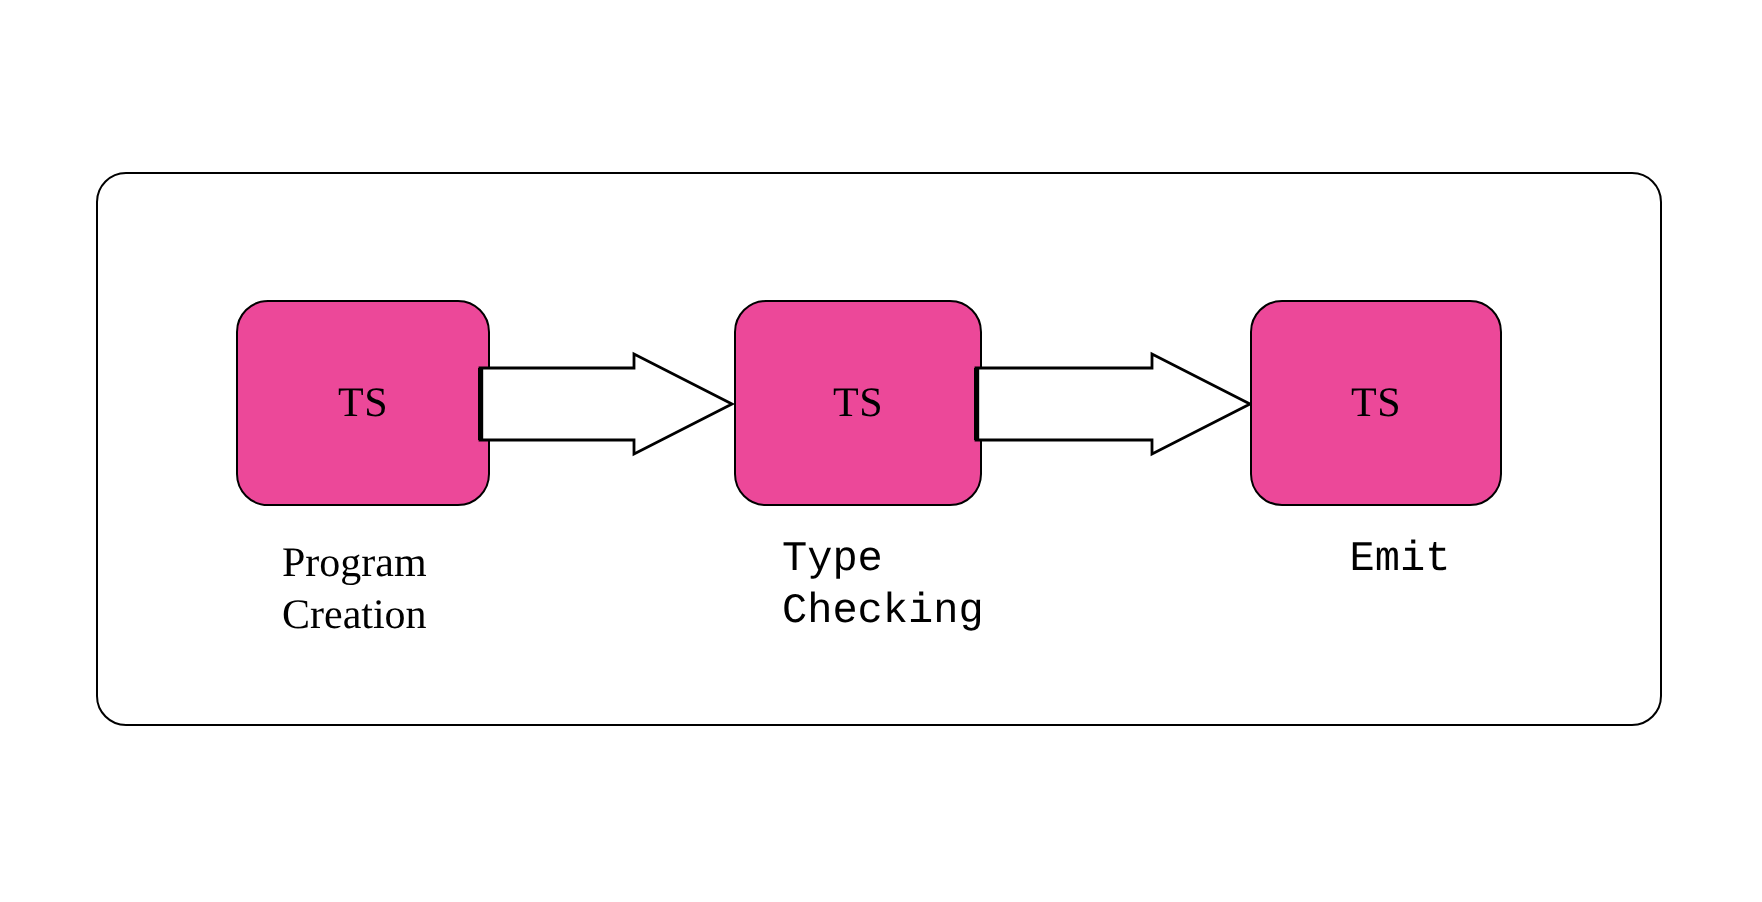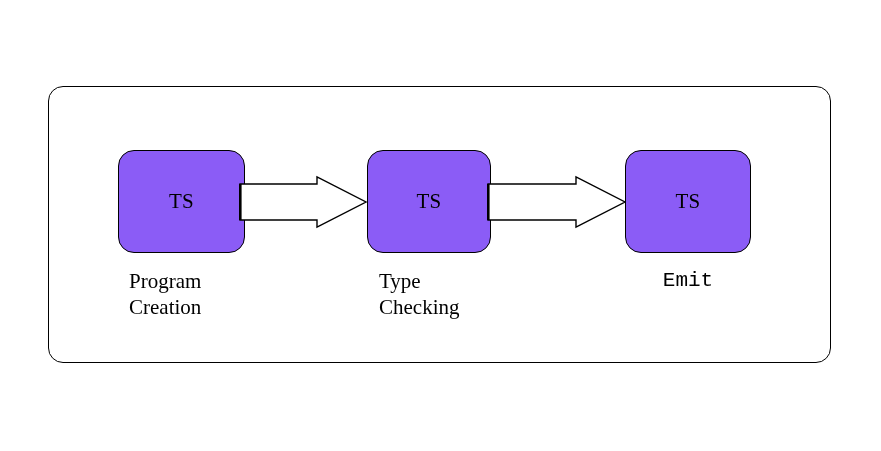--- a/index.html
+++ b/index.html
@@ -29,21 +29,21 @@
     border-radius: 15px;
     background: transparent;
   }
 
   
   .node-box {
     position: absolute;
     box-sizing: border-box;
     border: 1.4px solid #000000;
     border-radius: 16px;
-    background: #8b5cf6;
+    background: #ec4899;
     display: flex;
     align-items: center;
     justify-content: center;
   }
   .node-title {
     font-size: 21px;
     line-height: 1;
     color: #000000;
     letter-spacing: 0.3px;
     user-select: none;
@@ -54,23 +54,24 @@
   .node-3 { left: 625px; top: 150px; width: 126px; height: 103px; }
 
   
   .node-caption {
     position: absolute;
     font-size: 21px;
     line-height: 26px;
     color: #000000;
     white-space: pre-line;
     user-select: none;
+    margin-left: 12px;
   }
   .caption-1 { left: 129px; top: 268px; text-align: left; }
-  .caption-2 { left: 379px; top: 268px; text-align: left; }
+  .caption-2 { left: 379px; top: 268px; text-align: left; font-family: Liberation Mono, monospace; }
   .caption-3 { left: 625px; top: 268px; width: 126px; text-align: center; font-family: Liberation Mono, monospace; }
 
   
   .arrow-svg {
     position: absolute;
     overflow: visible;
   }
   .arrow-1 { left: 239px; top: 176px; }
   .arrow-2 { left: 487px; top: 176px; }
   .arrow-shape {

